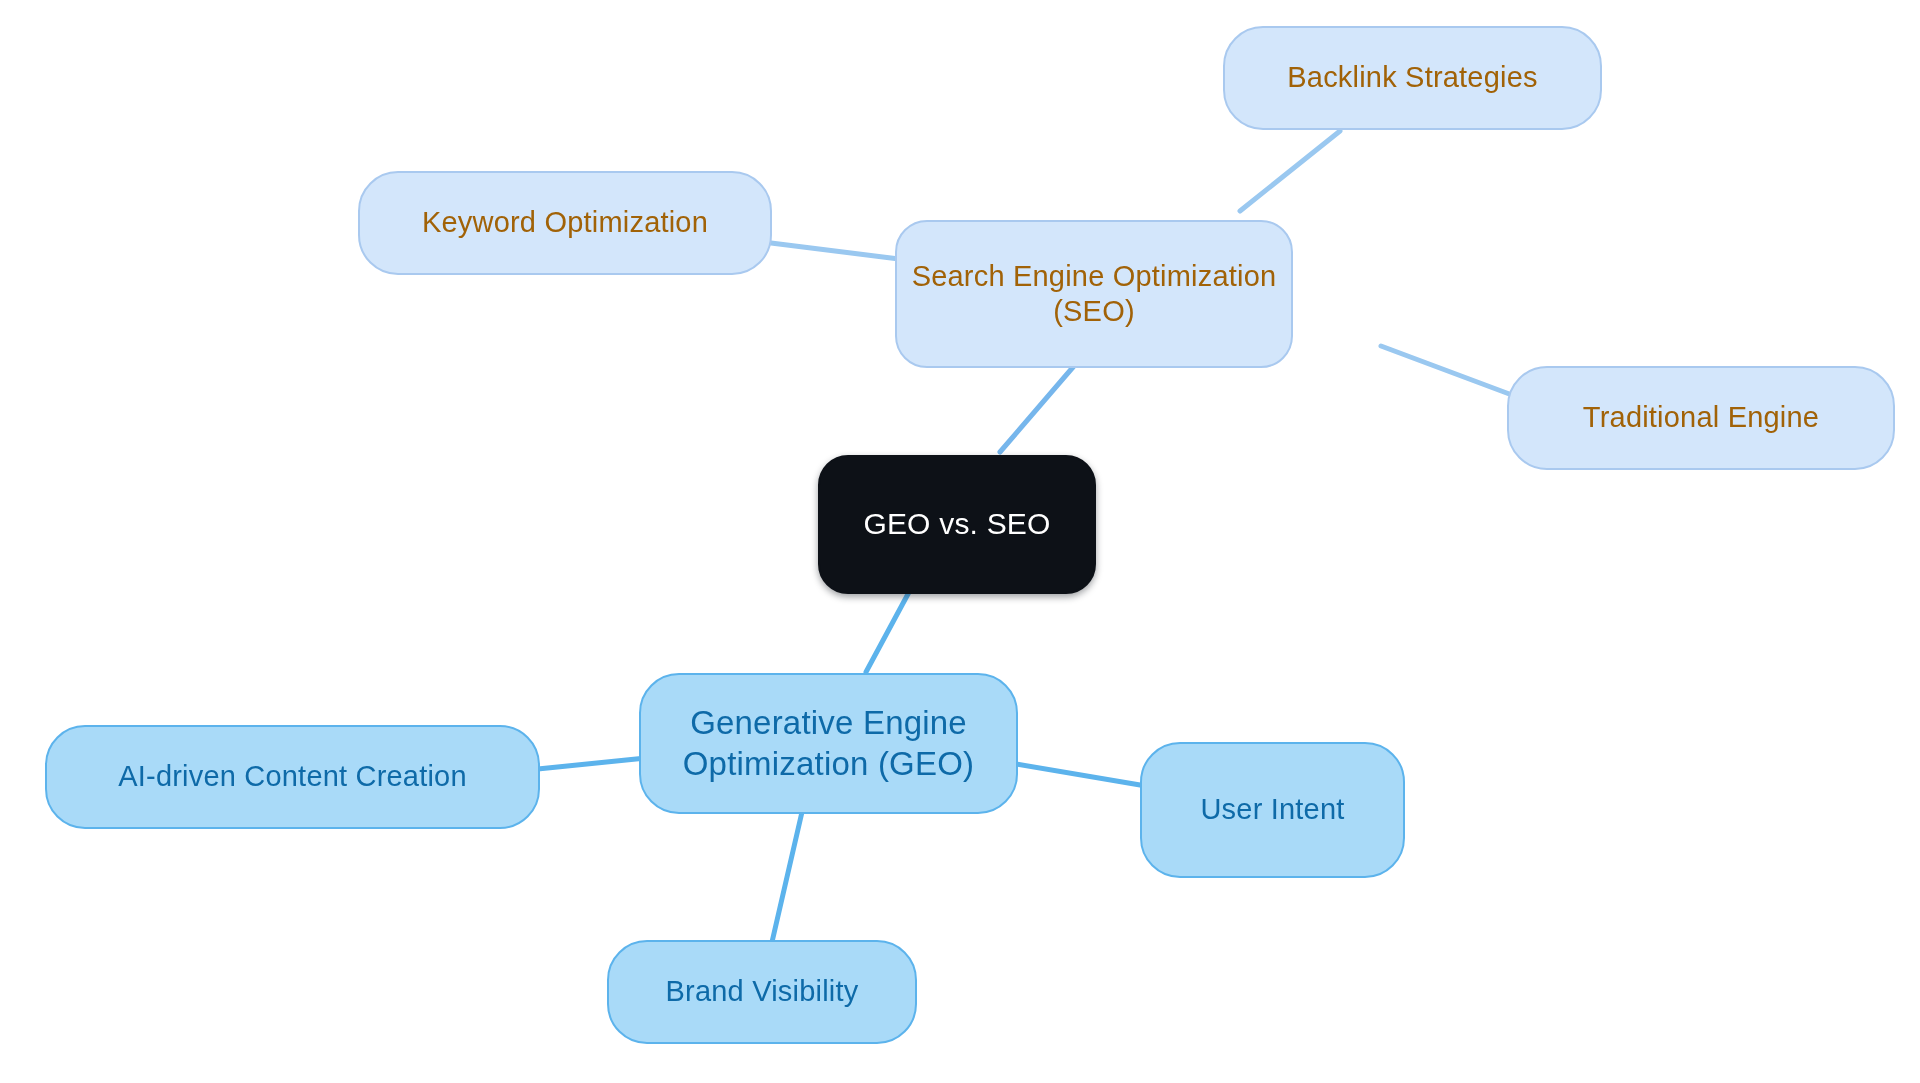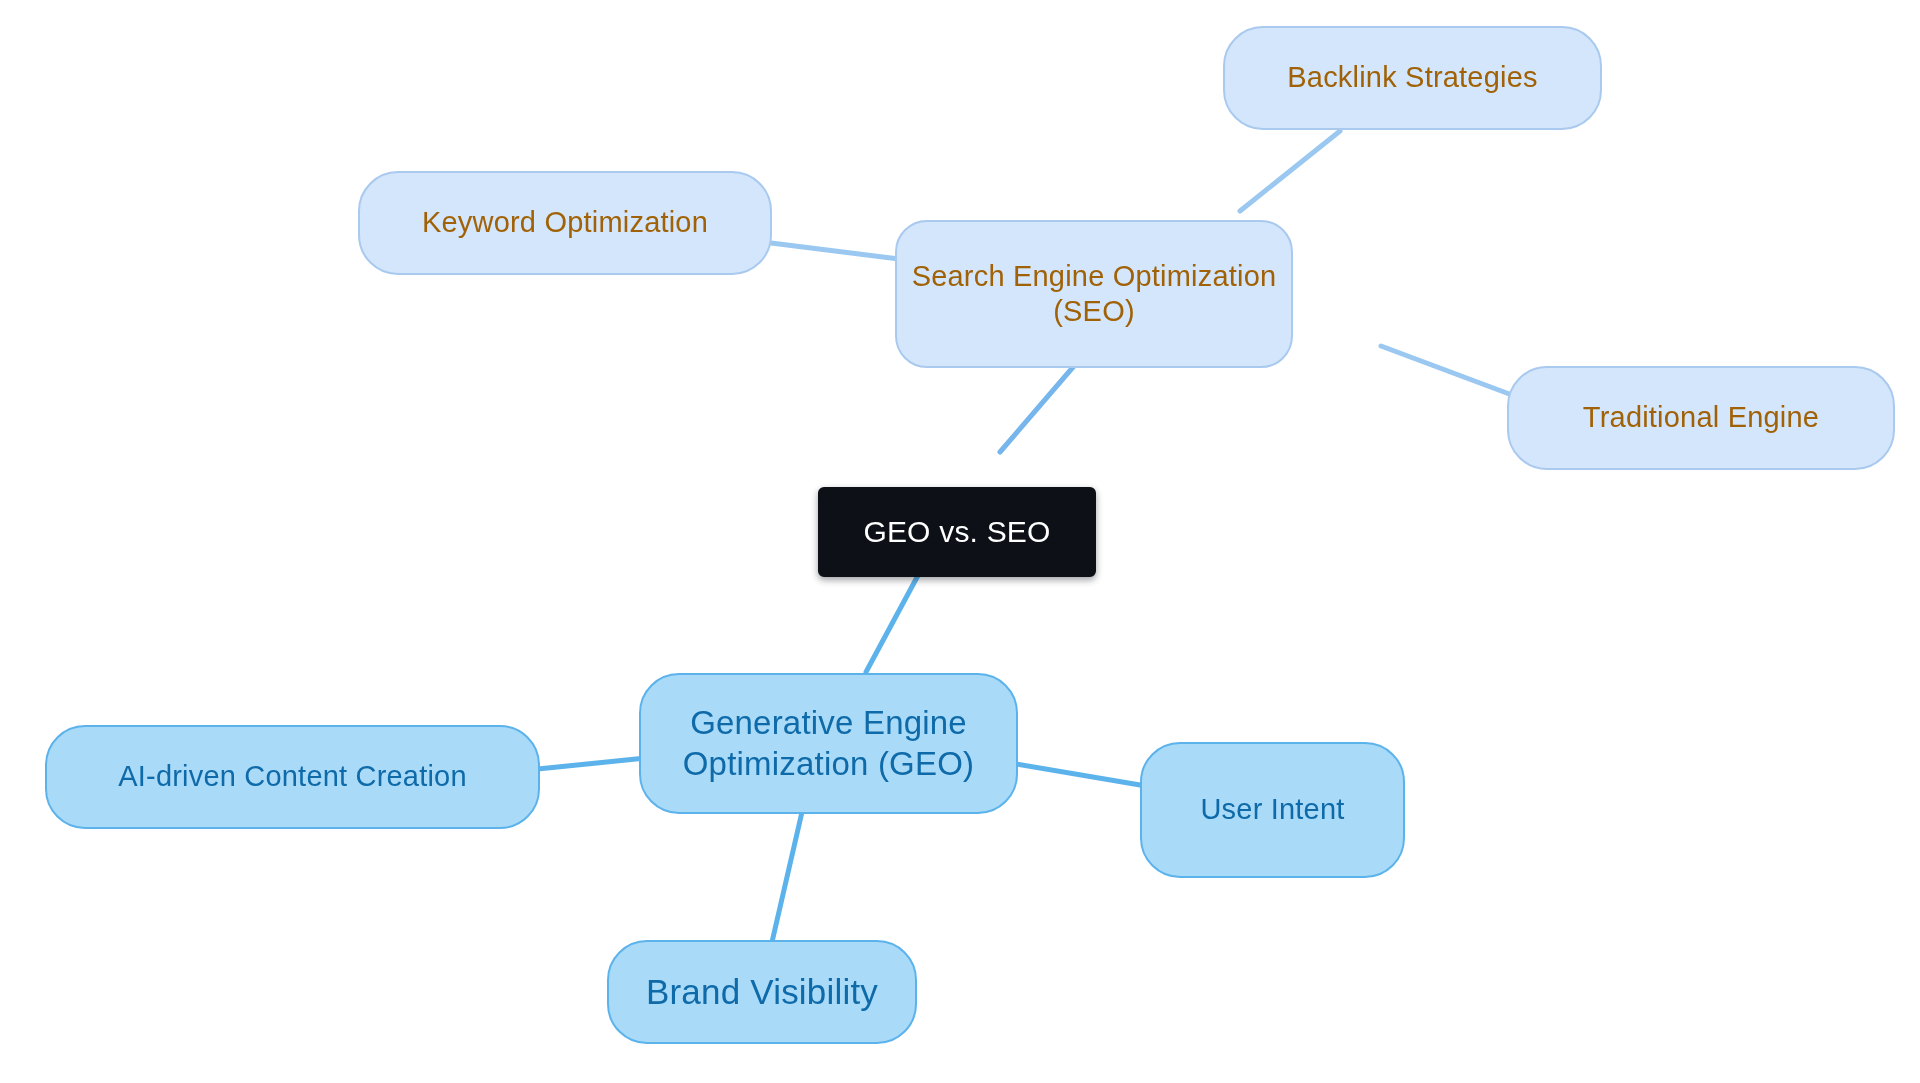--- a/index.html
+++ b/index.html
@@ -66,25 +66,25 @@
       <line x1="1000" y1="452" x2="1080" y2="359" stroke="#76b6ec" stroke-width="5" stroke-linecap="round"></line>
       <line x1="922" y1="568" x2="866" y2="672" stroke="#5cb3ec" stroke-width="5" stroke-linecap="round"></line>
       <line x1="771" y1="243" x2="899" y2="259" stroke="#9ac8f0" stroke-width="5" stroke-linecap="round"></line>
       <line x1="1240" y1="211" x2="1340" y2="131" stroke="#9ac8f0" stroke-width="5" stroke-linecap="round"></line>
       <line x1="1381" y1="346" x2="1512" y2="395" stroke="#9ac8f0" stroke-width="5" stroke-linecap="round"></line>
       <line x1="518" y1="771" x2="646" y2="758" stroke="#5cb3ec" stroke-width="5" stroke-linecap="round"></line>
       <line x1="1016" y1="764" x2="1146" y2="786" stroke="#5cb3ec" stroke-width="5" stroke-linecap="round"></line>
       <line x1="802" y1="812" x2="772" y2="942" stroke="#5cb3ec" stroke-width="5" stroke-linecap="round"></line>
     </svg>
   <div id="node-layer">
-      <div class="node root" style="left: 818px; top: 455px; width: 278px; height: 90px; border-radius: 6px; font-size: 30px; margin-top: 32px;"><span>GEO vs. SEO</span></div>
+      <div class="node root" style="left: 818px; top: 455px; width: 278px; height: 139px; border-radius: 30px; font-size: 30px;"><span>GEO vs. SEO</span></div>
       <div class="node seo-branch" style="left: 895px; top: 212px; width: 398px; height: 148px; border-radius: 32px; font-size: 29px; margin-top: 8px;"><span>Search Engine Optimization
 (SEO)</span></div>
       <div class="node seo-branch" style="left: 358px; top: 171px; width: 414px; height: 104px; border-radius: 40px; font-size: 29px;"><span>Keyword Optimization</span></div>
       <div class="node seo-branch" style="left: 1223px; top: 26px; width: 379px; height: 104px; border-radius: 40px; font-size: 29px;"><span>Backlink Strategies</span></div>
       <div class="node seo-branch" style="left: 1507px; top: 366px; width: 388px; height: 104px; border-radius: 40px; font-size: 29px;"><span>Traditional Engine</span></div>
       <div class="node geo-branch" style="left: 639px; top: 673px; width: 379px; height: 141px; border-radius: 40px; font-size: 33px;"><span>Generative Engine
 Optimization (GEO)</span></div>
       <div class="node geo-branch" style="left: 25px; top: 725px; width: 495px; height: 104px; border-radius: 40px; font-size: 29px; margin-left: 20px;"><span>AI-driven Content Creation</span></div>
       <div class="node geo-branch" style="left: 1140px; top: 742px; width: 265px; height: 136px; border-radius: 40px; font-size: 29px;"><span>User Intent</span></div>
-      <div class="node geo-branch" style="left: 607px; top: 940px; width: 310px; height: 104px; border-radius: 40px; font-size: 35px;"><span>Brand Visibility</span></div>
+      <div class="node geo-branch" style="left: 607px; top: 940px; width: 310px; height: 104px; border-radius: 40px; font-size: 29px;"><span>Brand Visibility</span></div>
     </div>
 </div>
 
 </body></html>

